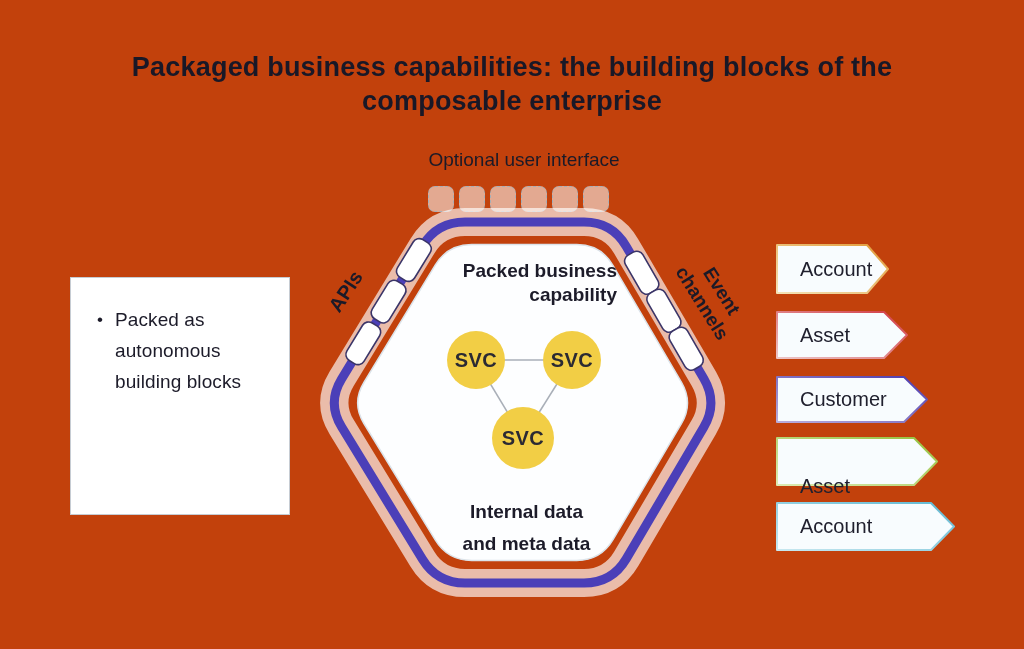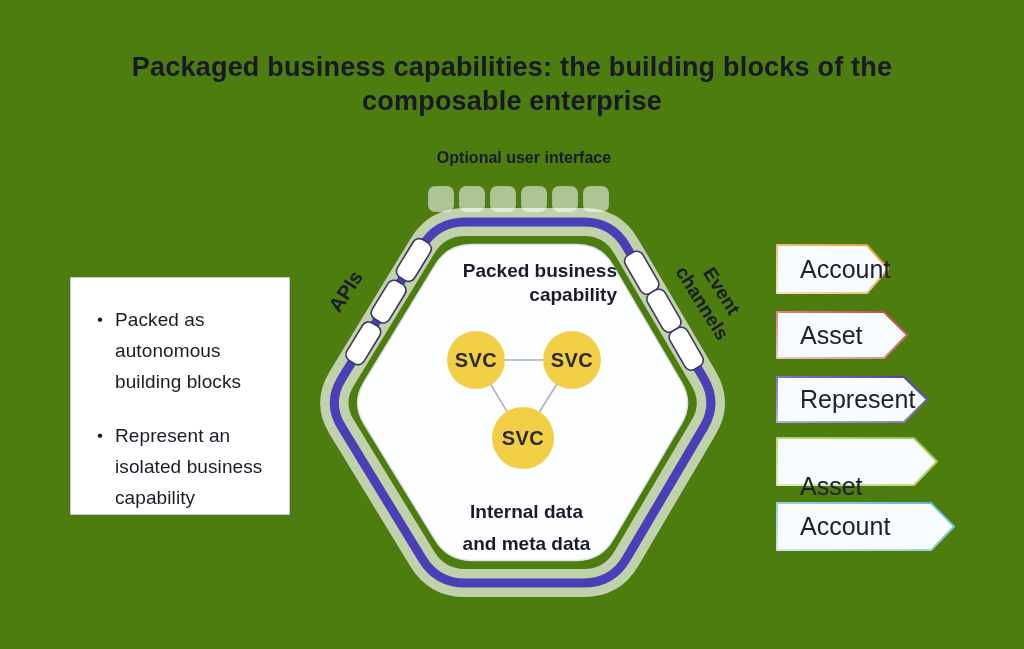--- a/index.html
+++ b/index.html
@@ -3,32 +3,32 @@
 <meta charset="utf-8">
 <style>
   html,body { margin:0; padding:0; }
   body {
     width:1024px; height:649px;
     background:#E1F3F9;
     font-family:"Liberation Sans", sans-serif;
     color:#1C1B29;
     overflow:hidden;
   }
-  .stage { position:relative; width:1024px; height:649px; background:#4d7c0f; }
+  .stage { position:relative; width:1024px; height:649px; background:#c2410c; }
 
   .title {
     position:absolute; top:50px; left:0; right:0; margin:0 auto;
     max-width:766px; text-align:center;
     font-size:27px; font-weight:700; line-height:34px; letter-spacing:.2px;
     color:#191827;
   }
 
   .opt-ui {
     position:absolute; left:324px; top:149px; width:400px;
-    text-align:center; font-size:16px; font-weight:700; color:#1B1A28;
+    text-align:center; font-size:19px; font-weight:400; color:#1B1A28;
   }
 
   .ui-slots { position:absolute; left:428px; top:186px; display:flex; gap:5px; }
   .slot {
     width:26px; height:26px; box-sizing:border-box;
     border:1.6px dashed #A6AFB7; border-radius:7px;
     background:rgba(255,255,255,.55);
   }
 
   svg.diagram { position:absolute; left:0; top:0; }
@@ -63,21 +63,21 @@
   .left-panel ul { margin:0; padding:26px 10px 16px 26px; list-style:none; }
   .left-panel li {
     position:relative; padding-left:18px;
     font-size:19px; line-height:31px; margin-bottom:23px; letter-spacing:.1px;
     color:#1C1B29;
   }
   .left-panel li::before { content:"\2022"; position:absolute; left:0; top:0; font-size:17px; }
 
   .tag-label {
     position:absolute; left:800px; height:28px; line-height:28px;
-    font-size:25px; color:#20202E; white-space:nowrap;
+    font-size:20px; color:#20202E; white-space:nowrap;
   }
 </style>
 </head>
 <body>
 
 <div class="stage">
 
   <div class="title">Packaged business capabilities: the building blocks of the composable enterprise</div>
 
   <div class="opt-ui">Optional user interface</div>
@@ -158,23 +158,22 @@
   </svg>
 
   <div class="cap-label">Packed business capability</div>
   <div class="data-label">Internal data and meta data</div>
   <div class="apis-label">APIs</div>
   <div class="events-label">Event channels</div>
 
   <div class="left-panel">
     <ul>
       <li>Packed as autonomous building blocks</li>
-      <li>Represent an isolated business capability</li>
     </ul>
   </div>
 
   <div class="tag-label" style="top:255px">Account</div>
   <div class="tag-label" style="top:321px">Asset</div>
-  <div class="tag-label" style="top:385px">Represent</div>
+  <div class="tag-label" style="top:385px">Customer</div>
   <div class="tag-label" style="top:472px">Asset</div>
   <div class="tag-label" style="top:512px">Account</div>
 
 </div>
 
 </body></html>

